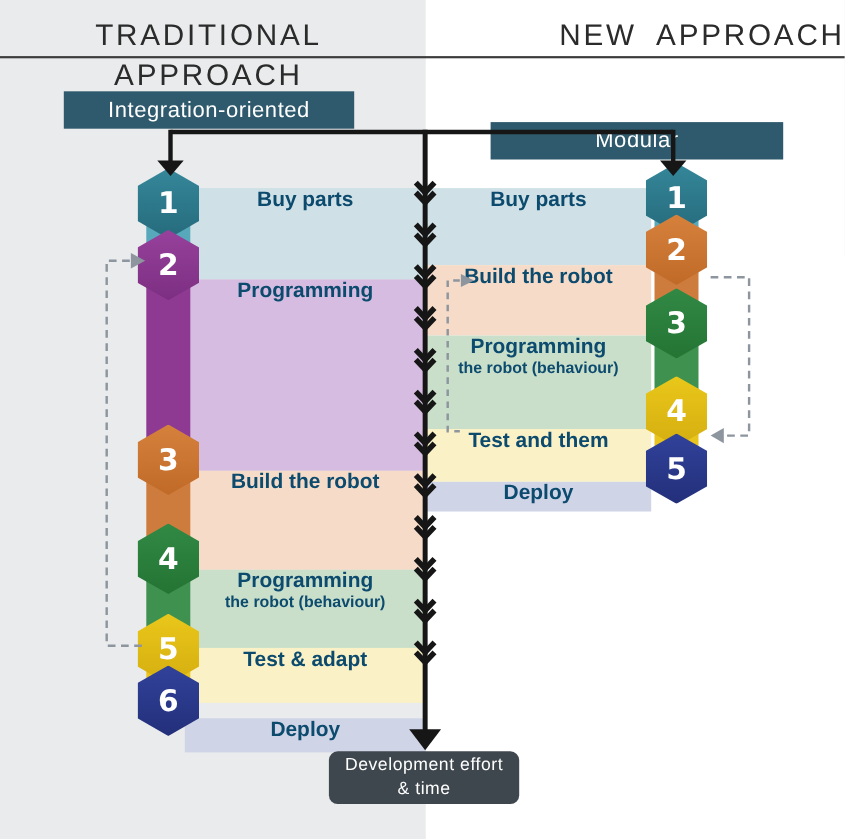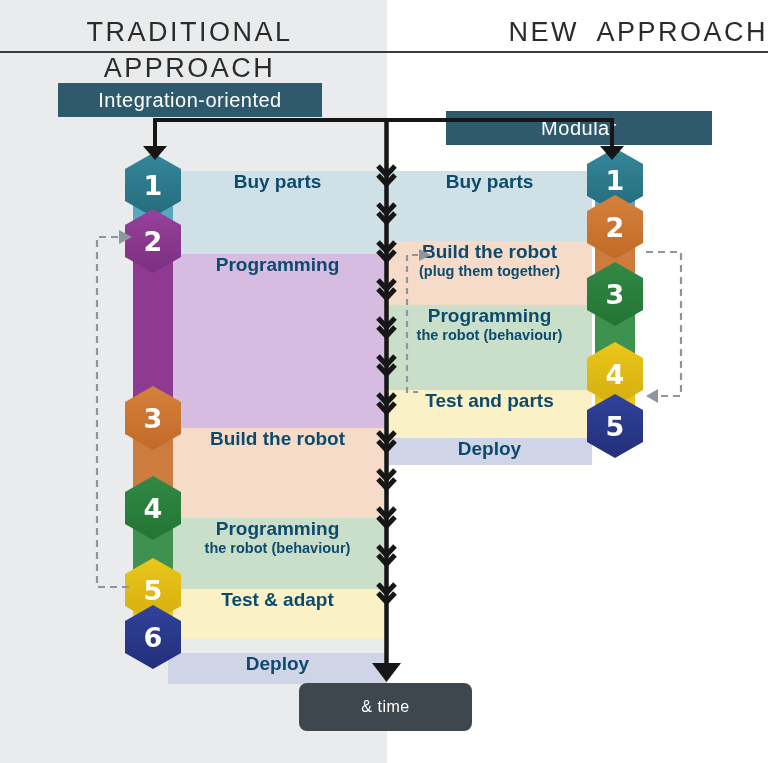--- a/index.html
+++ b/index.html
@@ -111,28 +111,27 @@
 </div>
 <div class="abs band lband b-lav" style="top:635px;height:31px;">
   <div class="lbl">Deploy</div>
 </div>
 
 <div class="abs band rband b-blue" style="top:153px;height:70px;">
   <div class="lbl">Buy parts</div>
 </div>
 <div class="abs band rband b-peach" style="top:223px;height:64px;">
   <div class="lbl">Build the robot</div>
-  <div class="sub">(plug them together)</div>
 </div>
 <div class="abs band rband b-green" style="top:287px;height:85px;">
   <div class="lbl">Programming</div>
   <div class="sub">the robot (behaviour)</div>
 </div>
 <div class="abs band rband b-yellow" style="top:372px;height:48px;">
-  <div class="lbl">Test and parts</div>
+  <div class="lbl">Test and them</div>
 </div>
 <div class="abs band rband b-lav" style="top:420px;height:27px;">
   <div class="lbl">Deploy</div>
 </div>
 
 <div class="abs ribbon lrib r-teal" style="top:185px;height:60px;"></div>
 <div class="abs ribbon lrib r-purple" style="top:241px;height:177px;"></div>
 <div class="abs ribbon lrib r-orange" style="top:418px;height:90px;"></div>
 <div class="abs ribbon lrib r-green" style="top:508px;height:82px;"></div>
 <div class="abs ribbon lrib r-yellow" style="top:590px;height:46px;"></div>
@@ -214,14 +213,15 @@
   </g>
   <polygon points="419,249 431,255 419,261" fill="#8d959e"></polygon>
 
   <g stroke="#8d959e" stroke-width="2.2" stroke-dasharray="7 5" fill="none">
     <path d="M646 252 H681 V396 H657"></path>
   </g>
   <polygon points="658,389 646,396 658,403" fill="#8d959e"></polygon>
 </svg>
 
 <div class="abs dev-box">
+  <div>Development effort</div>
   <div>&amp; time</div>
 </div>
 
 </body></html>

